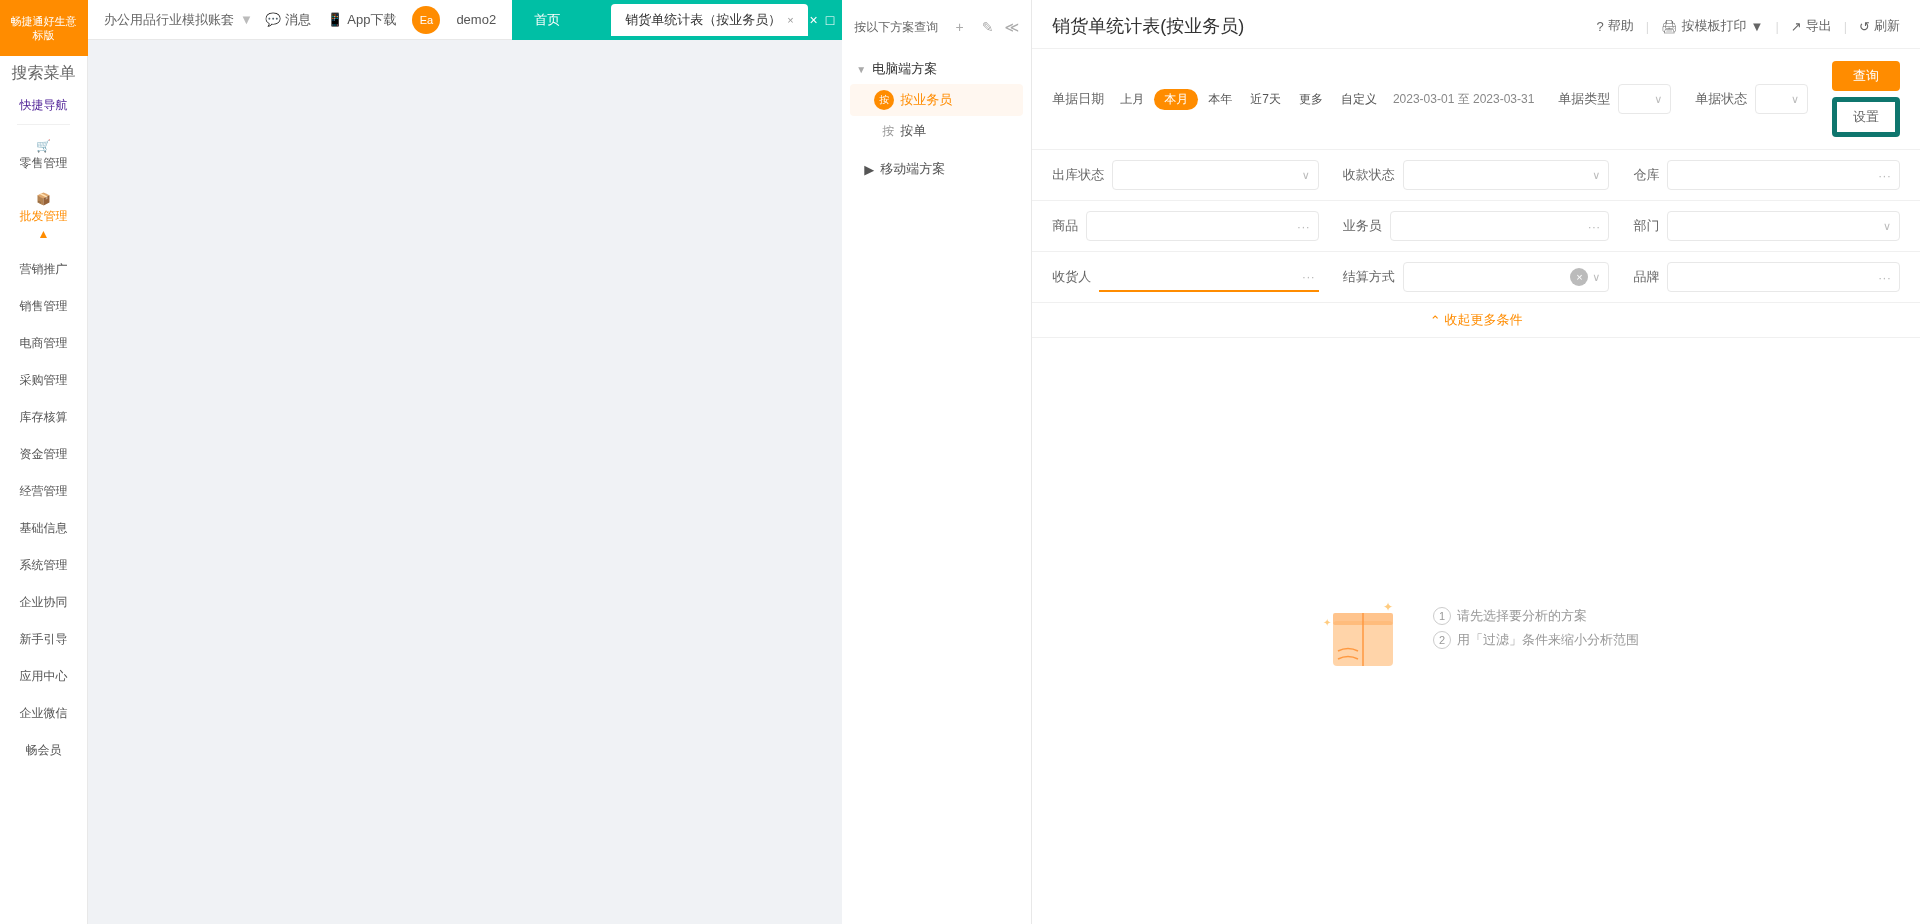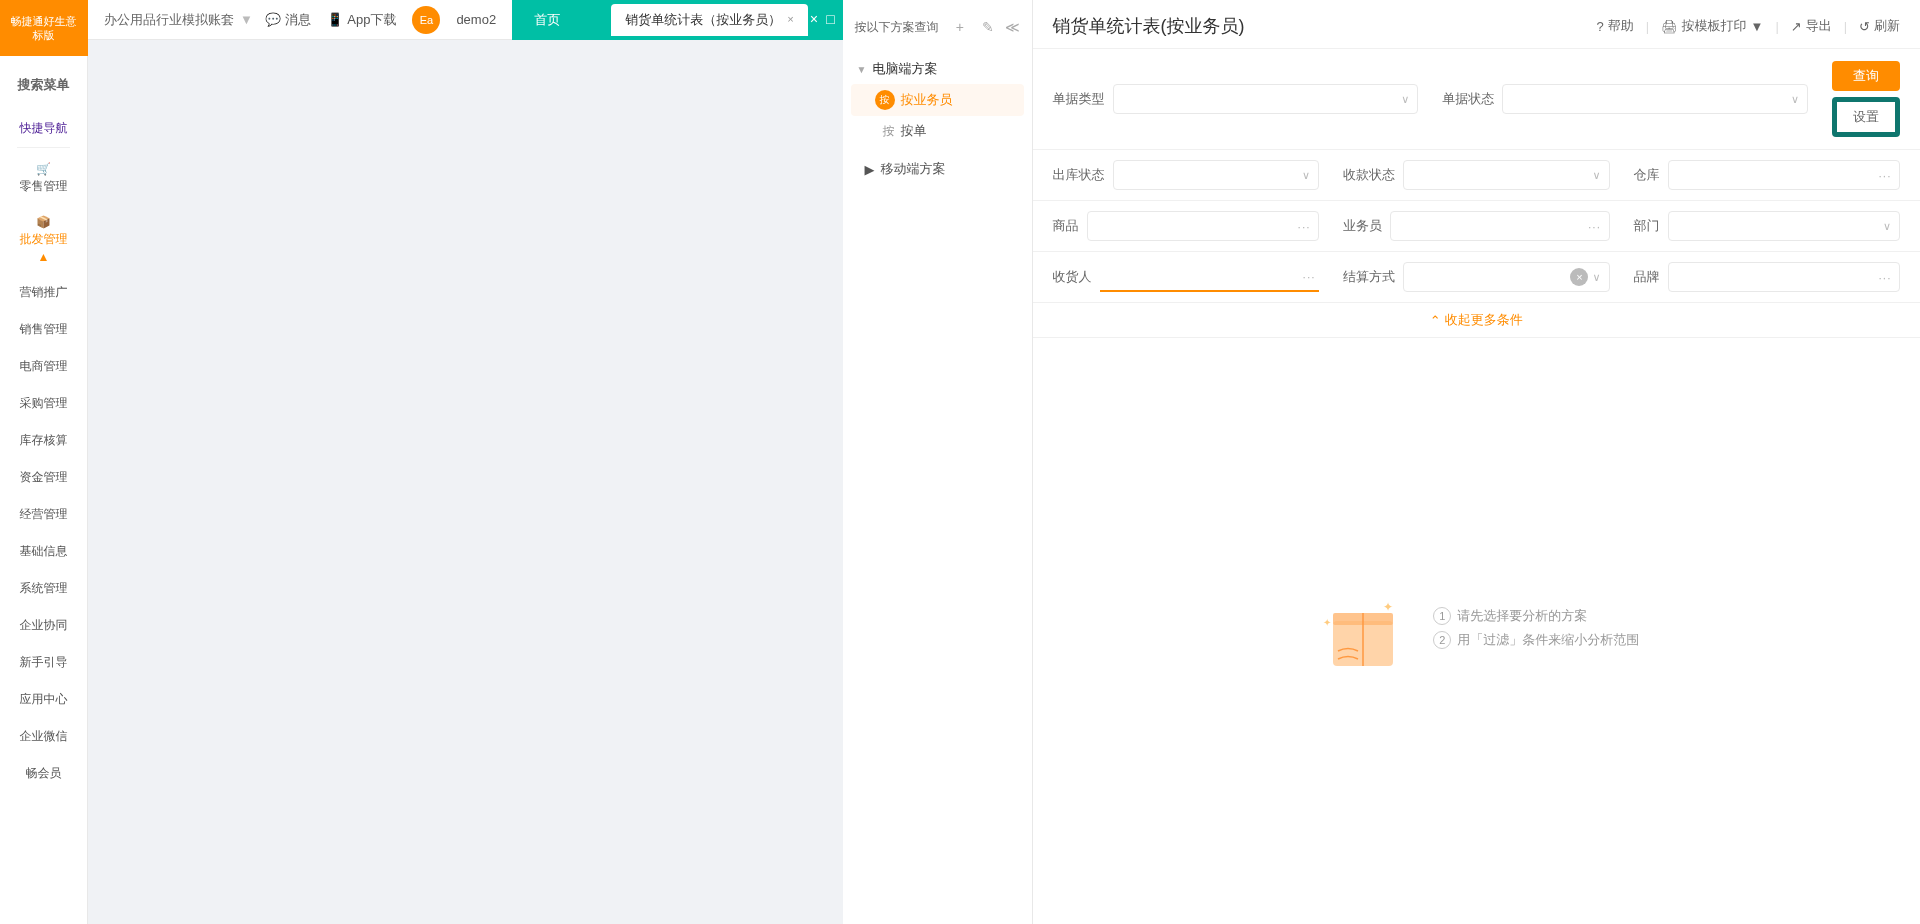--- a/index.html
+++ b/index.html
@@ -2,39 +2,39 @@
 <html><head>
   <meta charset="utf-8">
   <style>
     * { box-sizing: border-box; margin: 0; padding: 0; }
     body { font-family: 'Microsoft YaHei', Arial, sans-serif; font-size: 13px; background: #f0f2f5; color: #333; display: flex; height: 924px; overflow: hidden; }
 
     
     .sidebar { width: 88px; background: #fff; display: flex; flex-direction: column; align-items: center; border-right: 1px solid #e8e8e8; height: 100%; }
     .sidebar-logo { width: 88px; height: 56px; background: #ff8c00; display: flex; align-items: center; justify-content: center; flex-direction: column; }
     .sidebar-logo-text { color: #fff; font-size: 11px; text-align: center; line-height: 1.3; }
-    .sidebar-search { padding: 20px 0; font-size: 13px; color: #666; cursor: pointer; text-align: center; width: 100%; font-weight: bold; }
+    .sidebar-search { padding: 7px 0; font-size: 16px; color: #666; cursor: pointer; text-align: center; width: 100%; }
     .sidebar-nav { padding: 6px 0; font-size: 12px; color: #4c1d95; cursor: pointer; text-align: center; width: 100%; }
     .sidebar-divider { width: 60%; height: 1px; background: #f0f0f0; margin: 4px auto; }
     .sidebar-item { padding: 10px 0; font-size: 12px; color: #555; cursor: pointer; text-align: center; width: 100%; display: flex; flex-direction: column; align-items: center; gap: 2px; }
     .sidebar-item.active { color: #ff8c00; }
 
     
     .main { flex: 1; display: flex; flex-direction: row; overflow: hidden; }
 
     
     .topbar { height: 40px; background: #fff; border-bottom: 1px solid #e8e8e8; display: flex; align-items: center; padding: 0 16px; gap: 12px; }
     .topbar-title { font-size: 13px; color: #666; display: flex; align-items: center; gap: 6px; cursor: pointer; }
     .topbar-right { margin-left: auto; display: flex; align-items: center; gap: 16px; }
     .topbar-btn { font-size: 13px; color: #555; cursor: pointer; display: flex; align-items: center; gap: 4px; }
     .topbar-avatar { width: 28px; height: 28px; border-radius: 50%; background: #ff8c00; display: flex; align-items: center; justify-content: center; color: #fff; font-size: 11px; }
     .topbar-username { font-size: 13px; color: #555; cursor: pointer; }
 
     
-    .tabbar { height: 40px; background: #00bfa5; display: flex; align-items: center; padding: 0 8px; gap: 2px; font-family: Liberation Mono, monospace; }
+    .tabbar { height: 40px; background: #00bfa5; display: flex; align-items: center; padding: 0 8px; gap: 2px; }
     .tab { height: 32px; padding: 0 14px; border-radius: 4px 4px 0 0; display: flex; align-items: center; gap: 6px; font-size: 13px; cursor: pointer; background: transparent; color: rgba(255,255,255,0.8); }
     .tab.active { background: #fff; color: #333; margin-left: 35px; }
     .tab .close-btn { font-size: 11px; color: #999; cursor: pointer; }
     .tab.home { color: #fff; }
     .tab-expand { margin-left: auto; color: #fff; cursor: pointer; font-size: 16px; display: flex; align-items: center; gap: 8px; }
 
     
     .content { flex: 1; display: flex; overflow: hidden; background: #f5f5f5; }
 
     
@@ -236,20 +236,32 @@
             <span>↺</span>
             <span>刷新</span>
           </div>
         </div>
       </div>
 
       <div class="filter-wrapper">
 
         <div style="display:flex; padding: 12px 20px; gap: 24px; align-items: center; background:#fff; border-bottom: 1px solid #f0f0f0; position:relative;">
 
+          <div style="display:flex; align-items:center; gap:8px; flex:0 0 auto;">
+            <span style="font-size:13px;color:#666;white-space:nowrap;">单据日期</span>
+            <div style="display:flex; align-items:center; gap:2px;">
+              <button class="date-btn">上月</button>
+              <button class="date-btn active">本月</button>
+              <button class="date-btn">本年</button>
+              <button class="date-btn">近7天</button>
+              <button class="date-btn">更多</button>
+              <button class="date-btn">自定义</button>
+            </div>
+            <span style="font-size:12px;color:#888;">2023-03-01 至 2023-03-31</span>
+          </div>
 
           <div style="display:flex; align-items:center; gap:8px; flex:1;">
             <span style="font-size:13px;color:#666;white-space:nowrap;">单据类型</span>
             <div class="filter-select" style="flex:1;">
               <span></span>
               <span class="filter-select-arrow">∨</span>
             </div>
           </div>
 
           <div style="display:flex; align-items:center; gap:8px; flex:1;">

